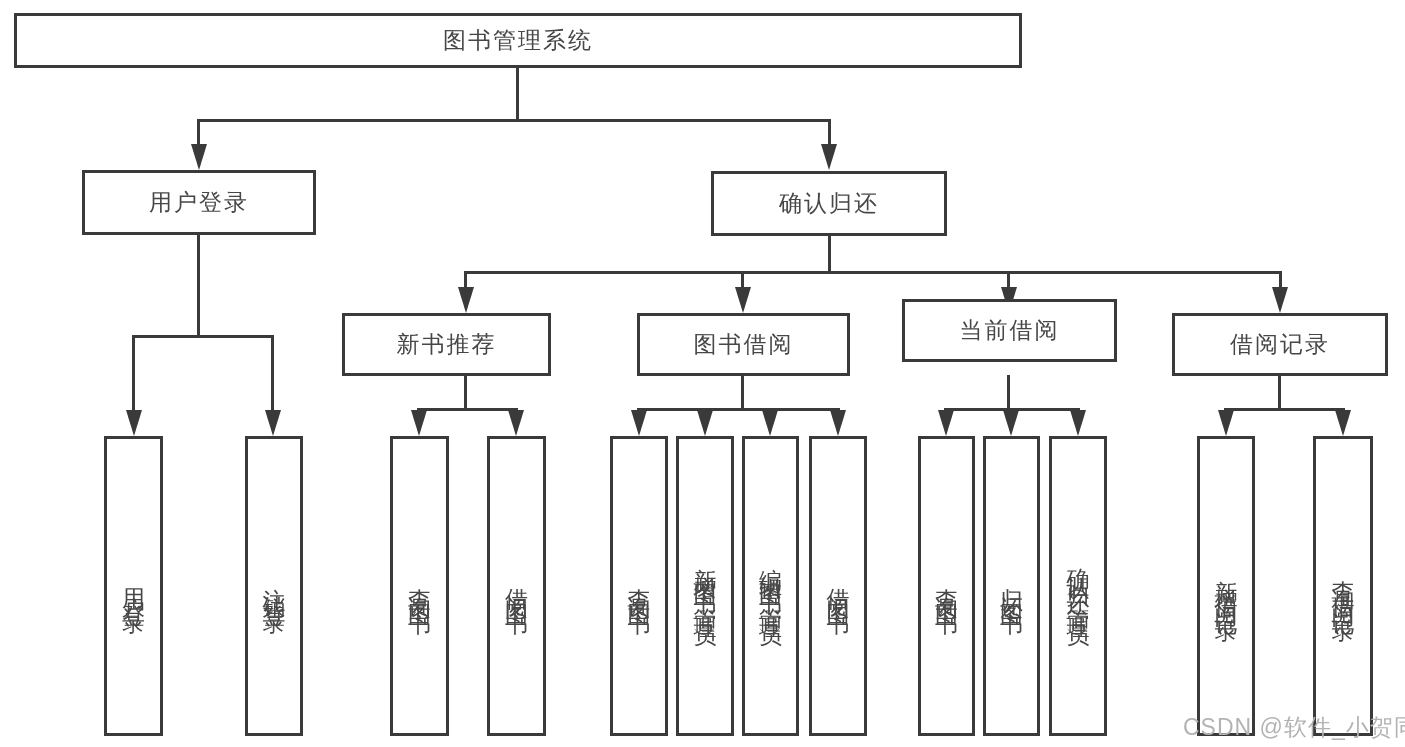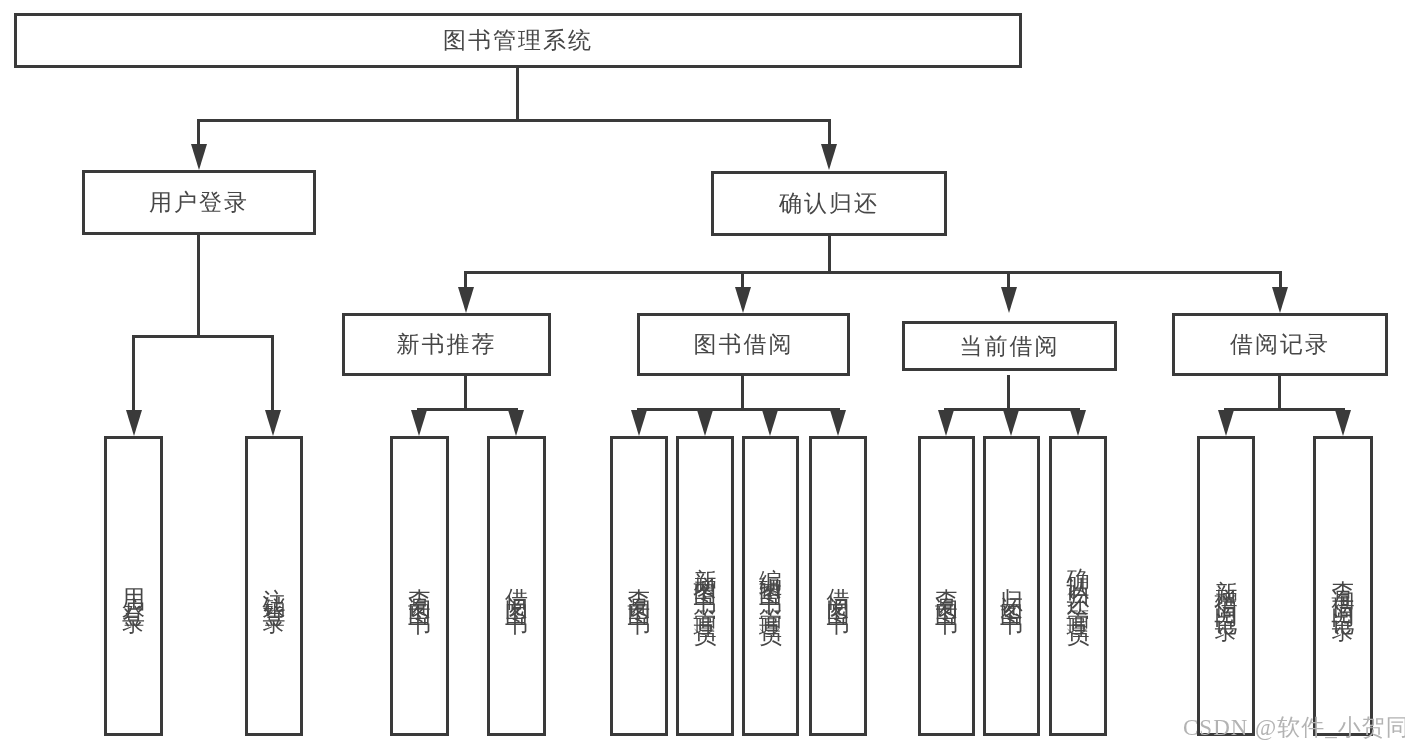--- a/index.html
+++ b/index.html
@@ -6,21 +6,21 @@
     --line:#3a3a3a;
     --text:#474747;
     --bg:#ffffff;
     --wm:#b3b3b3;
   }
   html,body{margin:0;padding:0;background:var(--bg);}
   .stage{
     position:relative;
     width:1405px;height:747px;
     background:var(--bg);
-    font-family:Liberation Serif, serif;
+    font-family:Liberation Sans, sans-serif;
     color:var(--text);
     overflow:hidden;
   }
   
   .box{
     position:absolute;
     box-sizing:border-box;
     border:3px solid var(--line);
     background:var(--bg);
     display:flex;align-items:center;justify-content:center;
@@ -117,21 +117,21 @@
   <div class="box" style="left:711px;top:171px;width:236px;height:65px">
     <span>确认归还</span>
   </div>
 
   <div class="box" style="left:342px;top:313px;width:209px;height:63px">
     <span>新书推荐</span>
   </div>
   <div class="box" style="left:637px;top:313px;width:213px;height:63px">
     <span>图书借阅</span>
   </div>
-  <div class="box" style="left:902px;top:321px;width:215px;height:50px">
+  <div class="box" style="left:902px;top:299px;width:215px;height:63px">
     <span>当前借阅</span>
   </div>
   <div class="box" style="left:1172px;top:313px;width:216px;height:63px">
     <span>借阅记录</span>
   </div>
 
   <div class="box v" style="left:104px;top:436px;width:59px;height:300px">
     <span>用户登录</span>
   </div>
   <div class="box v" style="left:245px;top:436px;width:58px;height:300px">

